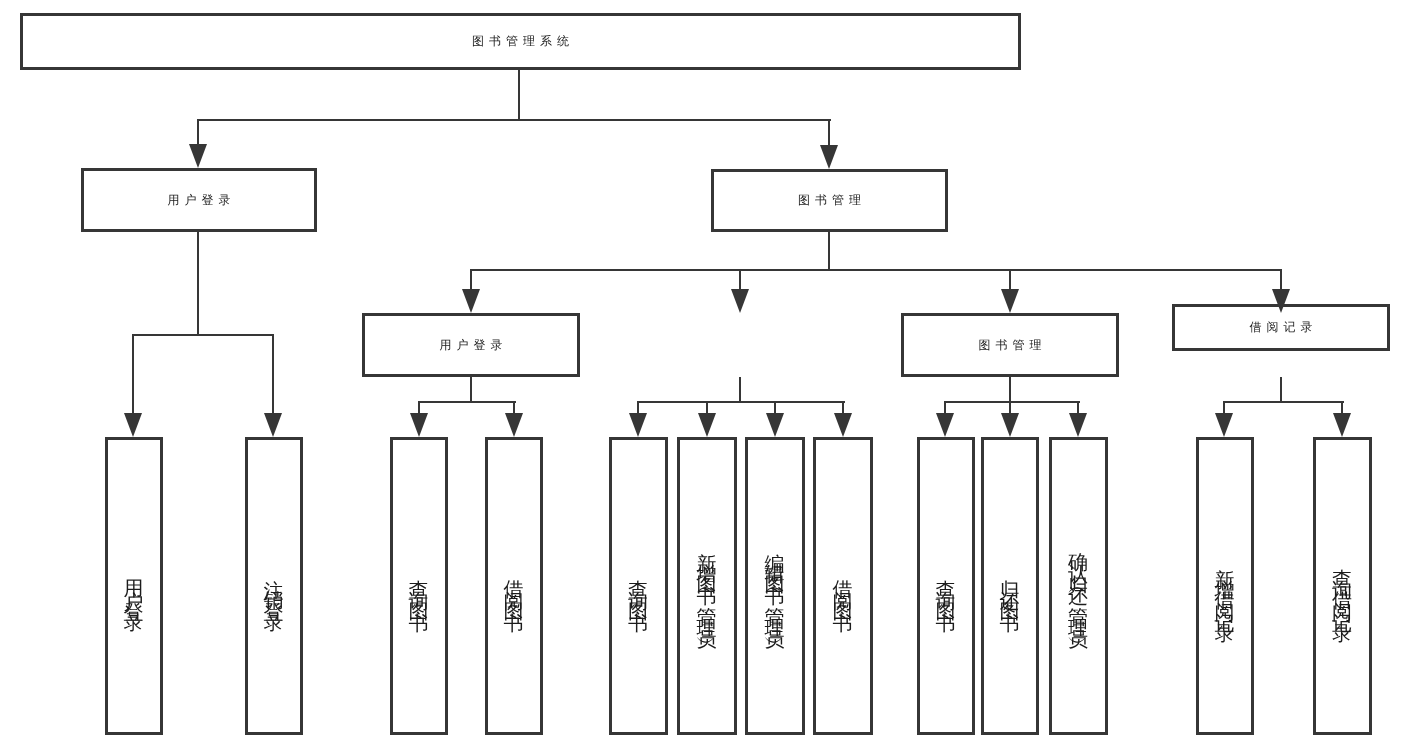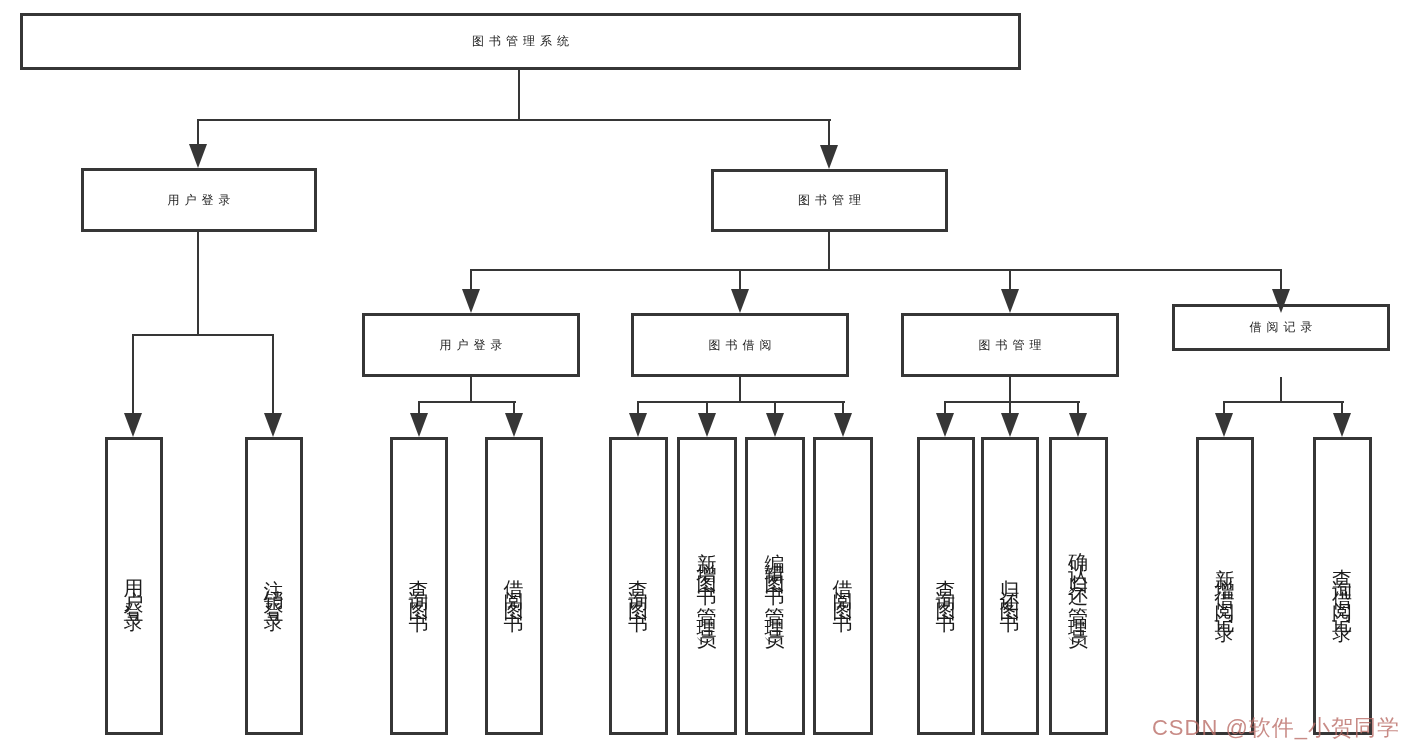--- a/index.html
+++ b/index.html
@@ -36,21 +36,20 @@
 <body>
 
 <div id="stage">
 
   <div class="node" style="left:20px;top:13px;width:1001px;height:57px;">图书管理系统</div>
 
   <div class="node" style="left:81px;top:168px;width:236px;height:64px;">用户登录</div>
   <div class="node" style="left:711px;top:169px;width:237px;height:63px;">图书管理</div>
 
   <div class="node" style="left:362px;top:313px;width:218px;height:64px;">用户登录</div>
-  <div class="node" style="left:631px;top:313px;width:218px;height:64px;">图书借阅</div>
   <div class="node" style="left:901px;top:313px;width:218px;height:64px;">图书管理</div>
   <div class="node" style="left:1172px;top:304px;width:218px;height:47px;">借阅记录</div>
 
   <div class="leaf" style="left:105px;top:437px;width:58px;height:298px;">
     <span>用户登录</span>
     </div>
   <div class="leaf" style="left:245px;top:437px;width:58px;height:298px;">
     <span>注销登录</span>
     </div>
 
@@ -139,14 +138,13 @@
       <div class="ahead" style="left: 698px; top: 413px; border-top-color: rgb(54, 54, 54);"></div>
       <div class="ahead" style="left: 766px; top: 413px; border-top-color: rgb(54, 54, 54);"></div>
       <div class="ahead" style="left: 834px; top: 413px; border-top-color: rgb(54, 54, 54);"></div>
       <div class="ahead" style="left: 936px; top: 413px; border-top-color: rgb(54, 54, 54);"></div>
       <div class="ahead" style="left: 1001px; top: 413px; border-top-color: rgb(54, 54, 54);"></div>
       <div class="ahead" style="left: 1069px; top: 413px; border-top-color: rgb(54, 54, 54);"></div>
       <div class="ahead" style="left: 1215px; top: 413px; border-top-color: rgb(54, 54, 54);"></div>
       <div class="ahead" style="left: 1333px; top: 413px; border-top-color: rgb(54, 54, 54);"></div>
     </div>
 
-  <div id="watermark" style="color: rgba(186, 110, 104, 0.8);">CSDN @软件_小贺同学</div>
 </div>
 
 </body></html>

